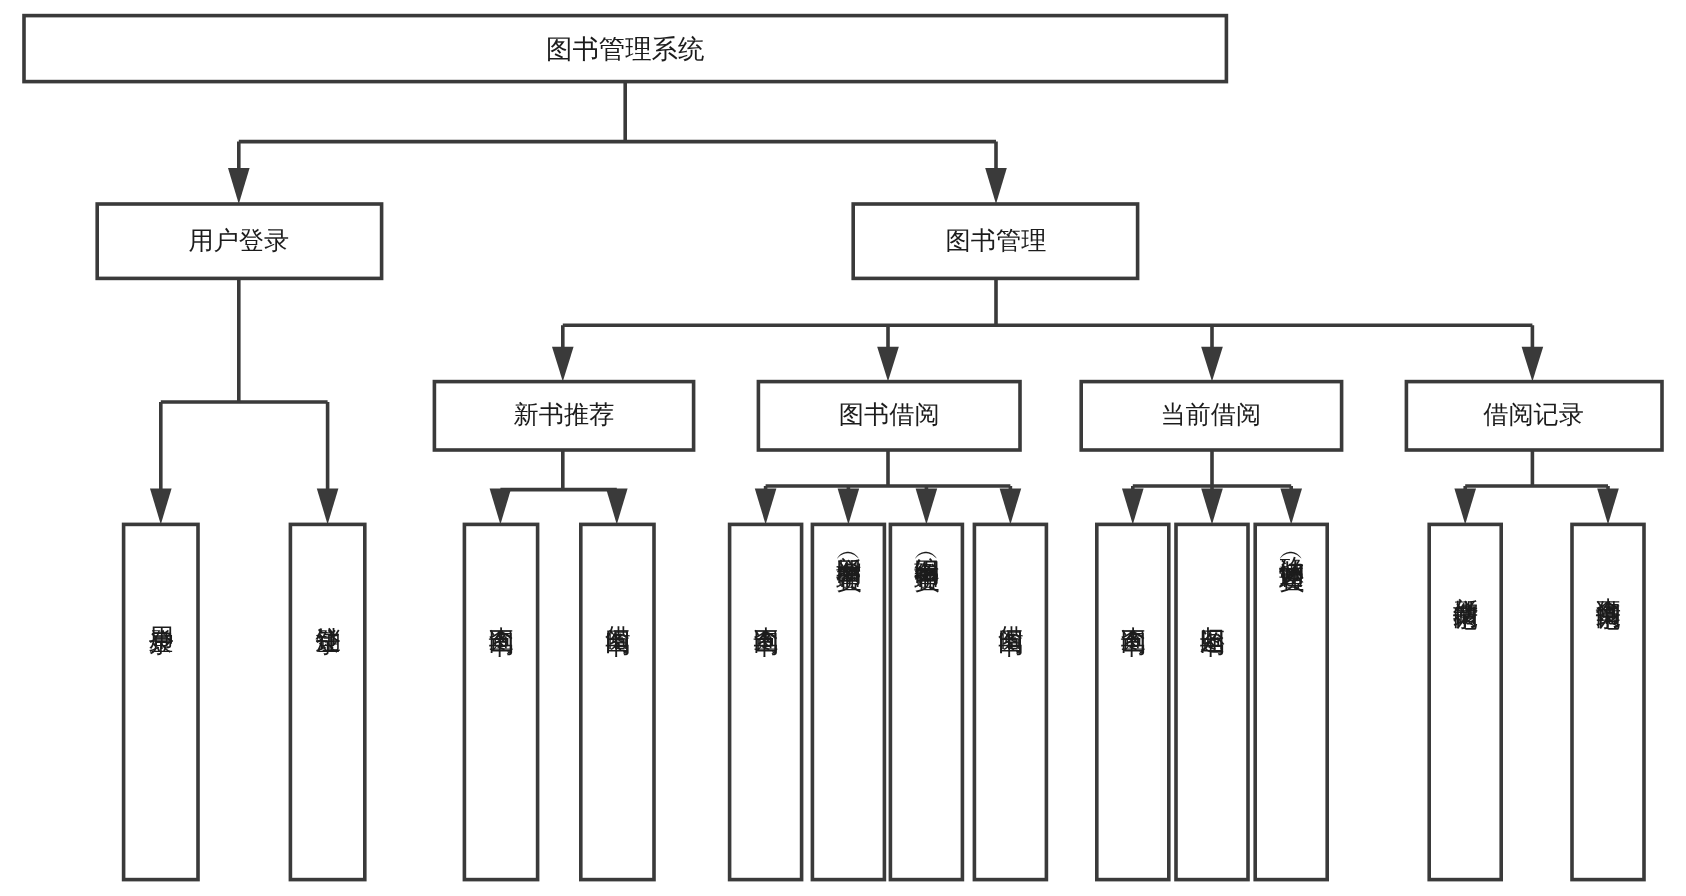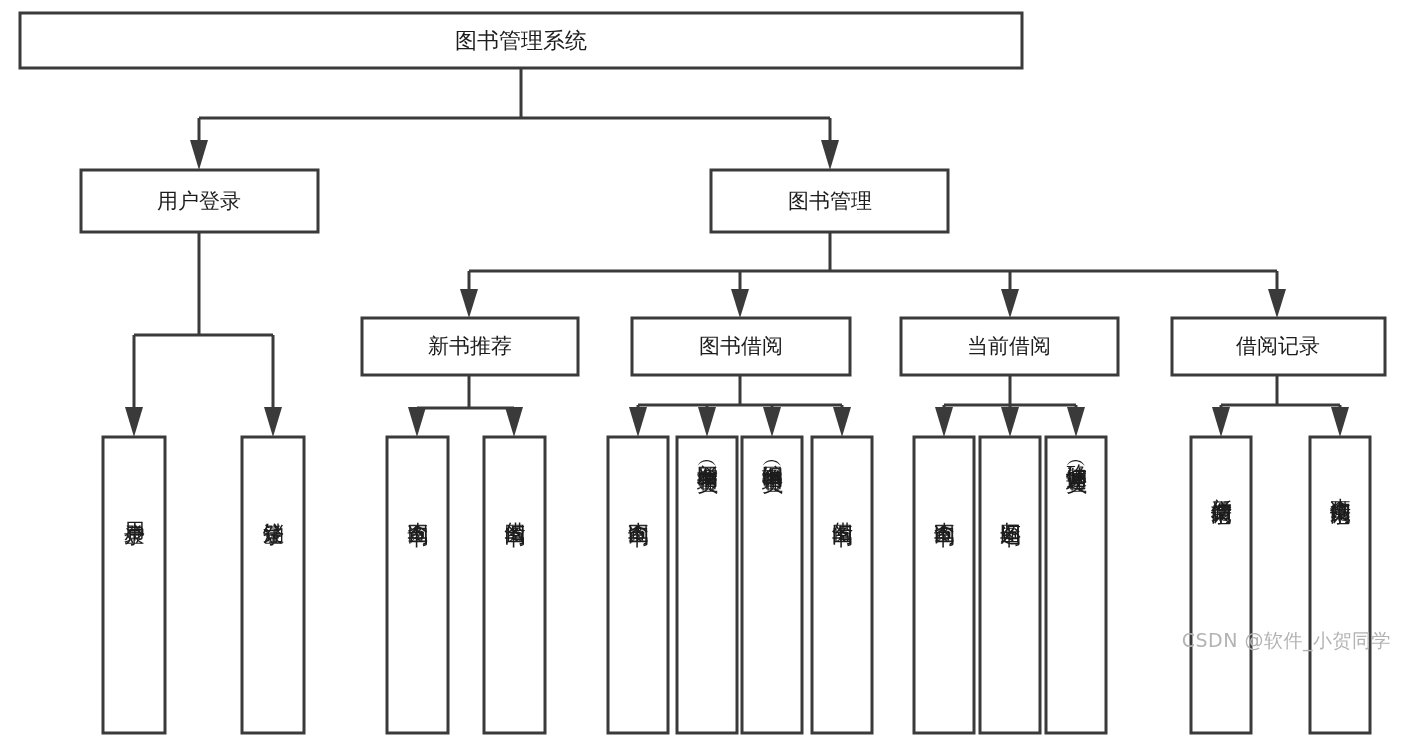--- a/index.html
+++ b/index.html
@@ -214,14 +214,13 @@
     <span class="vlabel">确认归还（管理员）</span>
   </div>
 
   <div class="vlabel-wrap" style="left:1191px; top:437px; width:60px; height:296px; padding-top:44px;">
     <span class="vlabel">新增借阅记录</span>
   </div>
   <div class="vlabel-wrap" style="left:1310px; top:437px; width:60px; height:296px; padding-top:44px;">
     <span class="vlabel">查询借阅记录</span>
   </div>
 
-  <div class="watermark">CSDN @软件_小贺同学</div>
 </div>
 
 </body></html>

